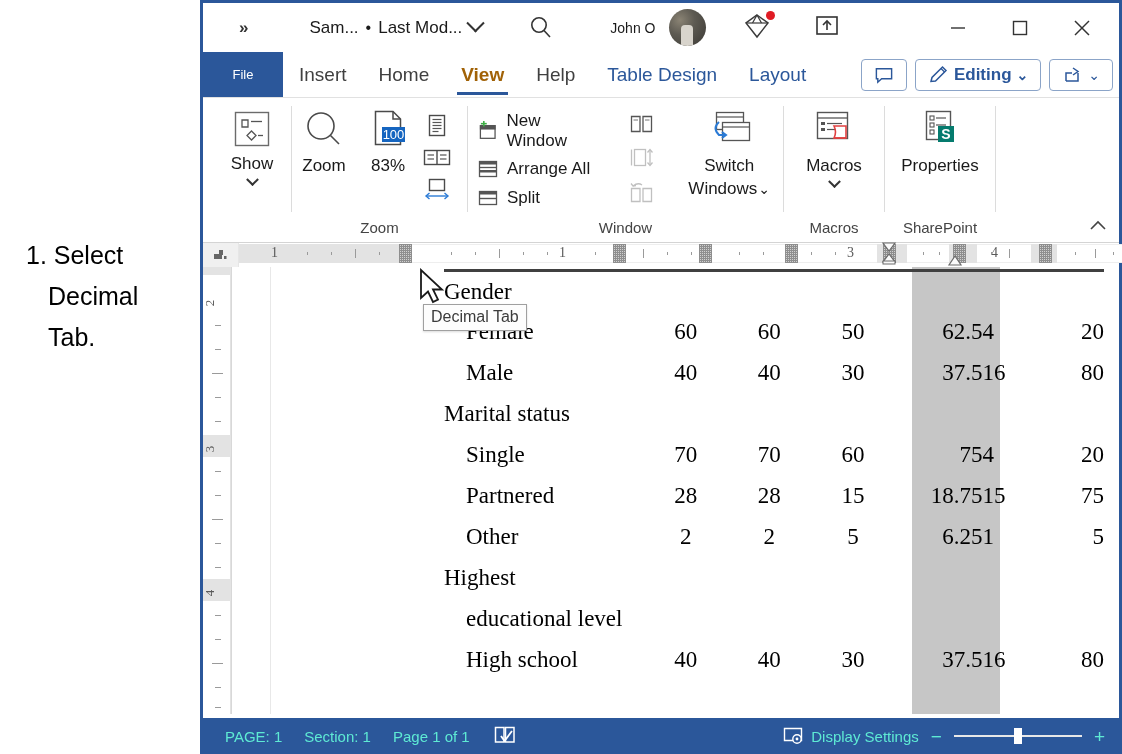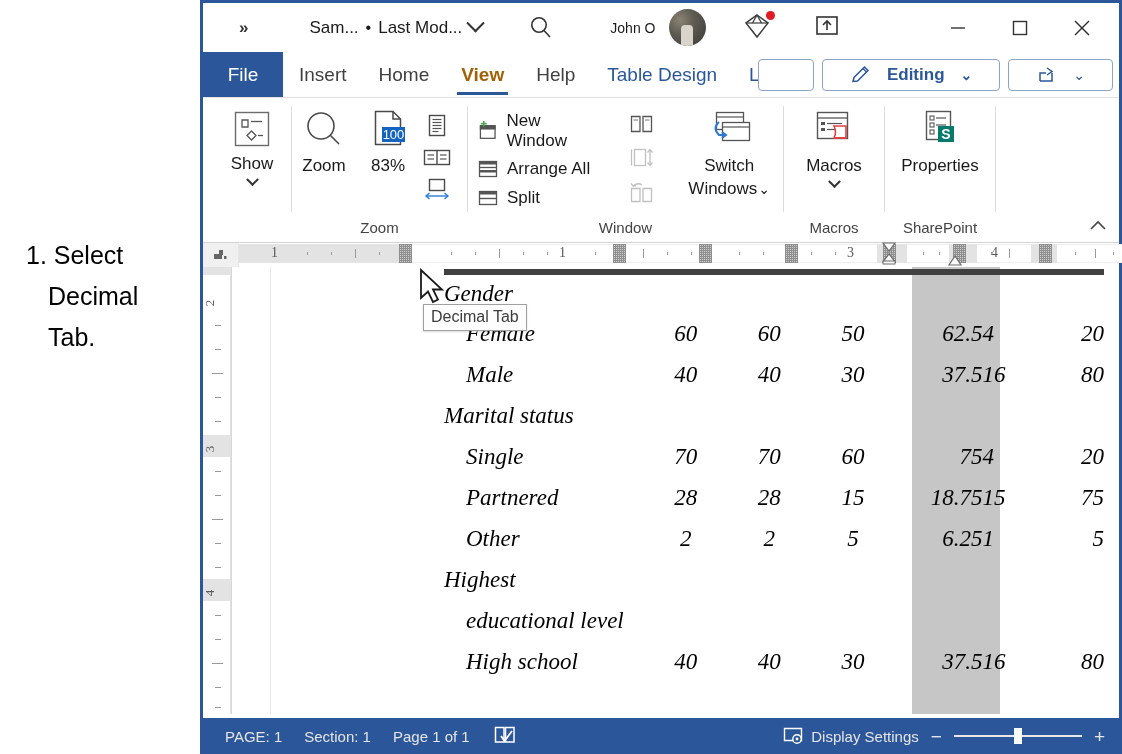--- a/index.html
+++ b/index.html
@@ -81,39 +81,39 @@
 
   
   .tabsrow {
     position: relative; height: 46px; width: 100%; background: #ffffff;
     display: flex; align-items: stretch;
     border-bottom: 1px solid #e1e1e1;
   }
   .file-tab {
     width: 80px; background: #2b579a; color: #fff;
     display:flex; align-items:center; justify-content:center;
-    font-size: 19px;
+    font-size: 13px;
   }
   .tab {
     padding: 0 16px; display: flex; align-items: center; justify-content: center;
     font-size: 19px; color: #404040; position: relative;
   }
   .tab.accent { color: #2b579a; }
   .tab.active { color: #a16207; font-weight: bold; }
   .tab.active::after {
     content: ""; position: absolute; left: 12px; right: 12px; bottom: 2px;
     height: 3px; background: #2b579a;
   }
   .tabs-right {
     position: absolute; right: 6px; top: 0; height: 46px;
     display: flex; align-items: center; gap: 8px;
   }
   .pillbtn {
     border: 1px solid #8ba4c8; border-radius: 4px; height: 32px;
-    display: flex; align-items: center; gap: 16px; padding: 0 27px;
+    display: flex; align-items: center; gap: 5px; padding: 0 12px;
     color: #2b579a; font-size: 17px; background: #fff;
   }
   .pillbtn.strong { font-weight: bold; }
 
   
   .ribbon {
     position: relative; height: 145px; width: 100%;
     background: #ffffff; border-bottom: 1px solid #d4d4d4;
     display: flex;
   }
@@ -191,23 +191,22 @@
     border-left: 1px solid #d8d8d8;
   }
   .margin-line {
     position: absolute; top: 0; bottom: 0; width: 1px; background: #e8e8e8;
   }
 
   
   .doctable {
     position: absolute; left: 212px; top: 2px; width: 660px;
     font-family: "Liberation Serif", serif;
-    border-top: 6px solid #404040;
+    border-top: 3px solid #404040;
     border-collapse: collapse;
-    font-style: italic;
   }
   .doctable td {
     font-size: 23px; color: #000; padding: 0; height: 41px;
     vertical-align: middle; white-space: nowrap;
   }
   .c-label { width: 200px; }
   .c-label.ind1 { padding-left: 22px; }
   .c-label.ind2 { padding-left: 22px; }
   .c-num { width: 84px; text-align: center; }
   .c-num2 { width: 84px; text-align: center; }
@@ -228,21 +227,21 @@
     background: #fdfdfd; border: 1px solid #a0a0a0;
     padding: 3px 7px 4px; font-size: 16px; color: #3c3c3c;
     font-family: "Liberation Sans", sans-serif; z-index: 40;
     box-shadow: 0 1px 2px rgba(0,0,0,.15);
   }
   .cursor { position: absolute; left: 216px; top: 265px; z-index: 50; }
 
   
   .statusbar {
     position: absolute; left: 0; bottom: 0; width: 100%; height: 36px;
-    background: #2b579a; color: #e5e5e5; display: flex; align-items: center;
+    background: #2b579a; color: #5eead4; display: flex; align-items: center;
     font-size: 15px;
   }
   .sb-item { margin-left: 22px; white-space: nowrap; }
   .sb-right {
     position: absolute; right: 14px; display: flex; align-items: center; gap: 12px;
   }
   .zoomtrack {
     position: relative; width: 128px; height: 2px; background: #e8e8e8;
   }
   .zoomthumb {

